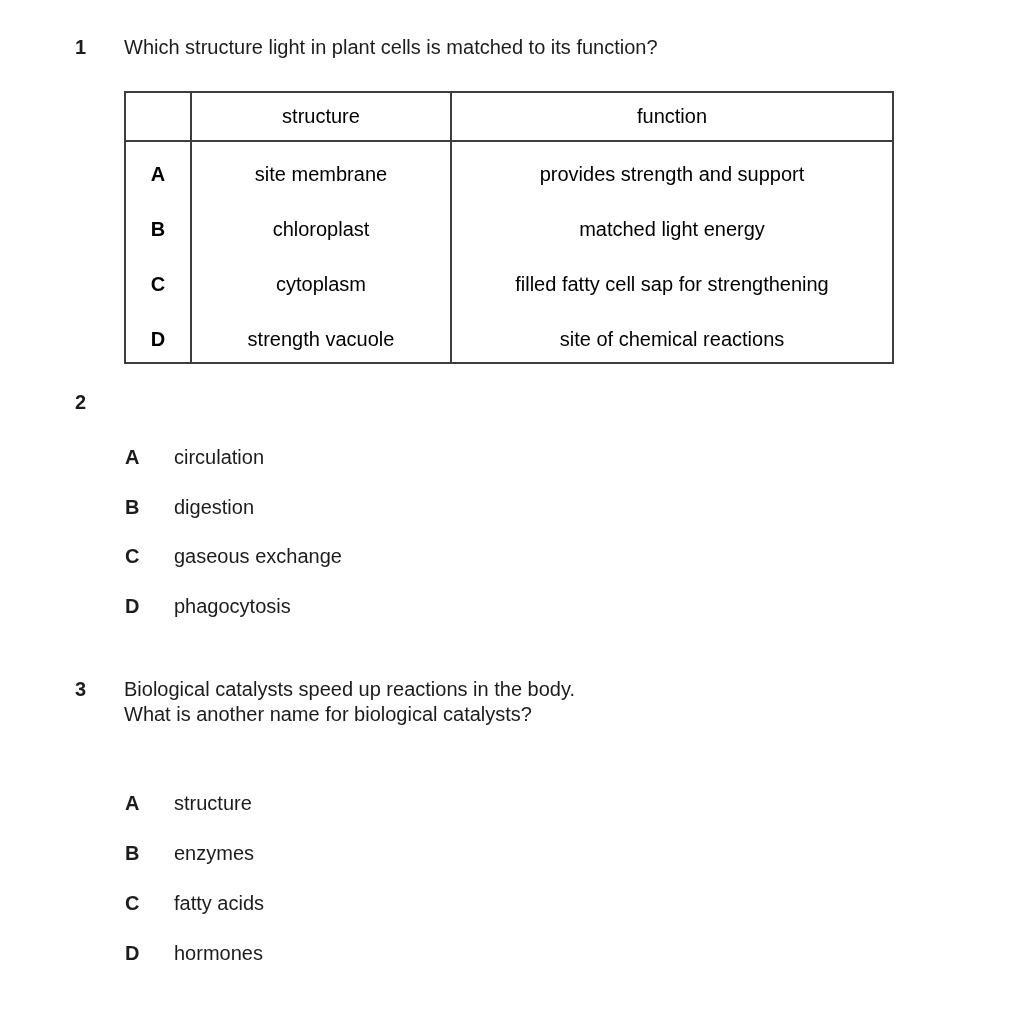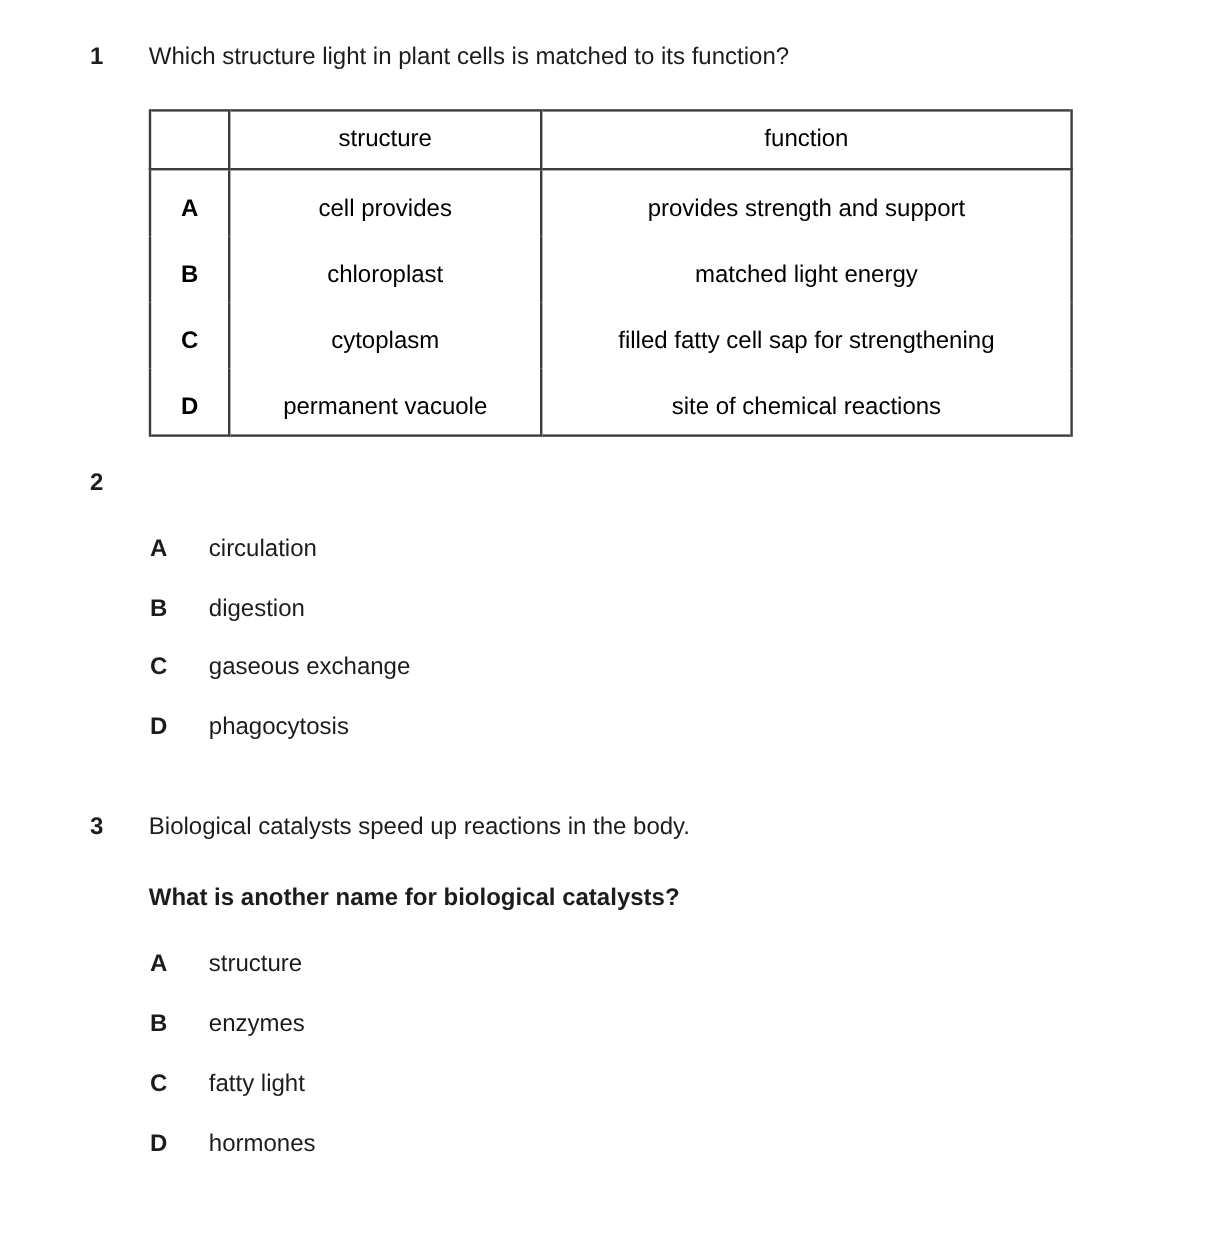--- a/index.html
+++ b/index.html
@@ -95,36 +95,36 @@
   <thead>
     <tr>
       <th></th>
       <th>structure</th>
       <th>function</th>
     </tr>
   </thead>
   <tbody>
     <tr>
       <td class="letter-cell">A</td>
-      <td>cell provides</td>
+      <td>site membrane</td>
       <td>provides strength and support</td>
     </tr>
     <tr>
       <td class="letter-cell">B</td>
       <td>chloroplast</td>
       <td>matched light energy</td>
     </tr>
     <tr>
       <td class="letter-cell">C</td>
       <td>cytoplasm</td>
       <td>filled fatty cell sap for strengthening</td>
     </tr>
     <tr>
       <td class="letter-cell">D</td>
-      <td>permanent vacuole</td>
+      <td>strength vacuole</td>
       <td>site of chemical reactions</td>
     </tr>
   </tbody>
 </table>
 
 <div class="qline" style="top:391px;">
   <span class="qnum">2</span>
 </div>
 
 <div class="optline" style="top:446px;">
@@ -142,33 +142,33 @@
 <div class="optline" style="top:595px;">
   <span class="optletter">D</span>
   <span>phagocytosis</span>
 </div>
 
 <div class="qline" style="top:678px;">
   <span class="qnum">3</span>
   <span class="qtext">Biological catalysts speed up reactions in the body.</span>
 </div>
 
-<div class="qline" style="top:737px;font-weight:bold;">
+<div class="qline" style="top:703px;">
   <span class="qnum"></span>
   <span class="qtext">What is another name for biological catalysts?</span>
 </div>
 
 <div class="optline" style="top:792px;">
   <span class="optletter">A</span>
   <span>structure</span>
 </div>
 <div class="optline" style="top:842px;">
   <span class="optletter">B</span>
   <span>enzymes</span>
 </div>
 <div class="optline" style="top:892px;">
   <span class="optletter">C</span>
-  <span>fatty light</span>
+  <span>fatty acids</span>
 </div>
 <div class="optline" style="top:942px;">
   <span class="optletter">D</span>
   <span>hormones</span>
 </div>
 
 </body></html>

